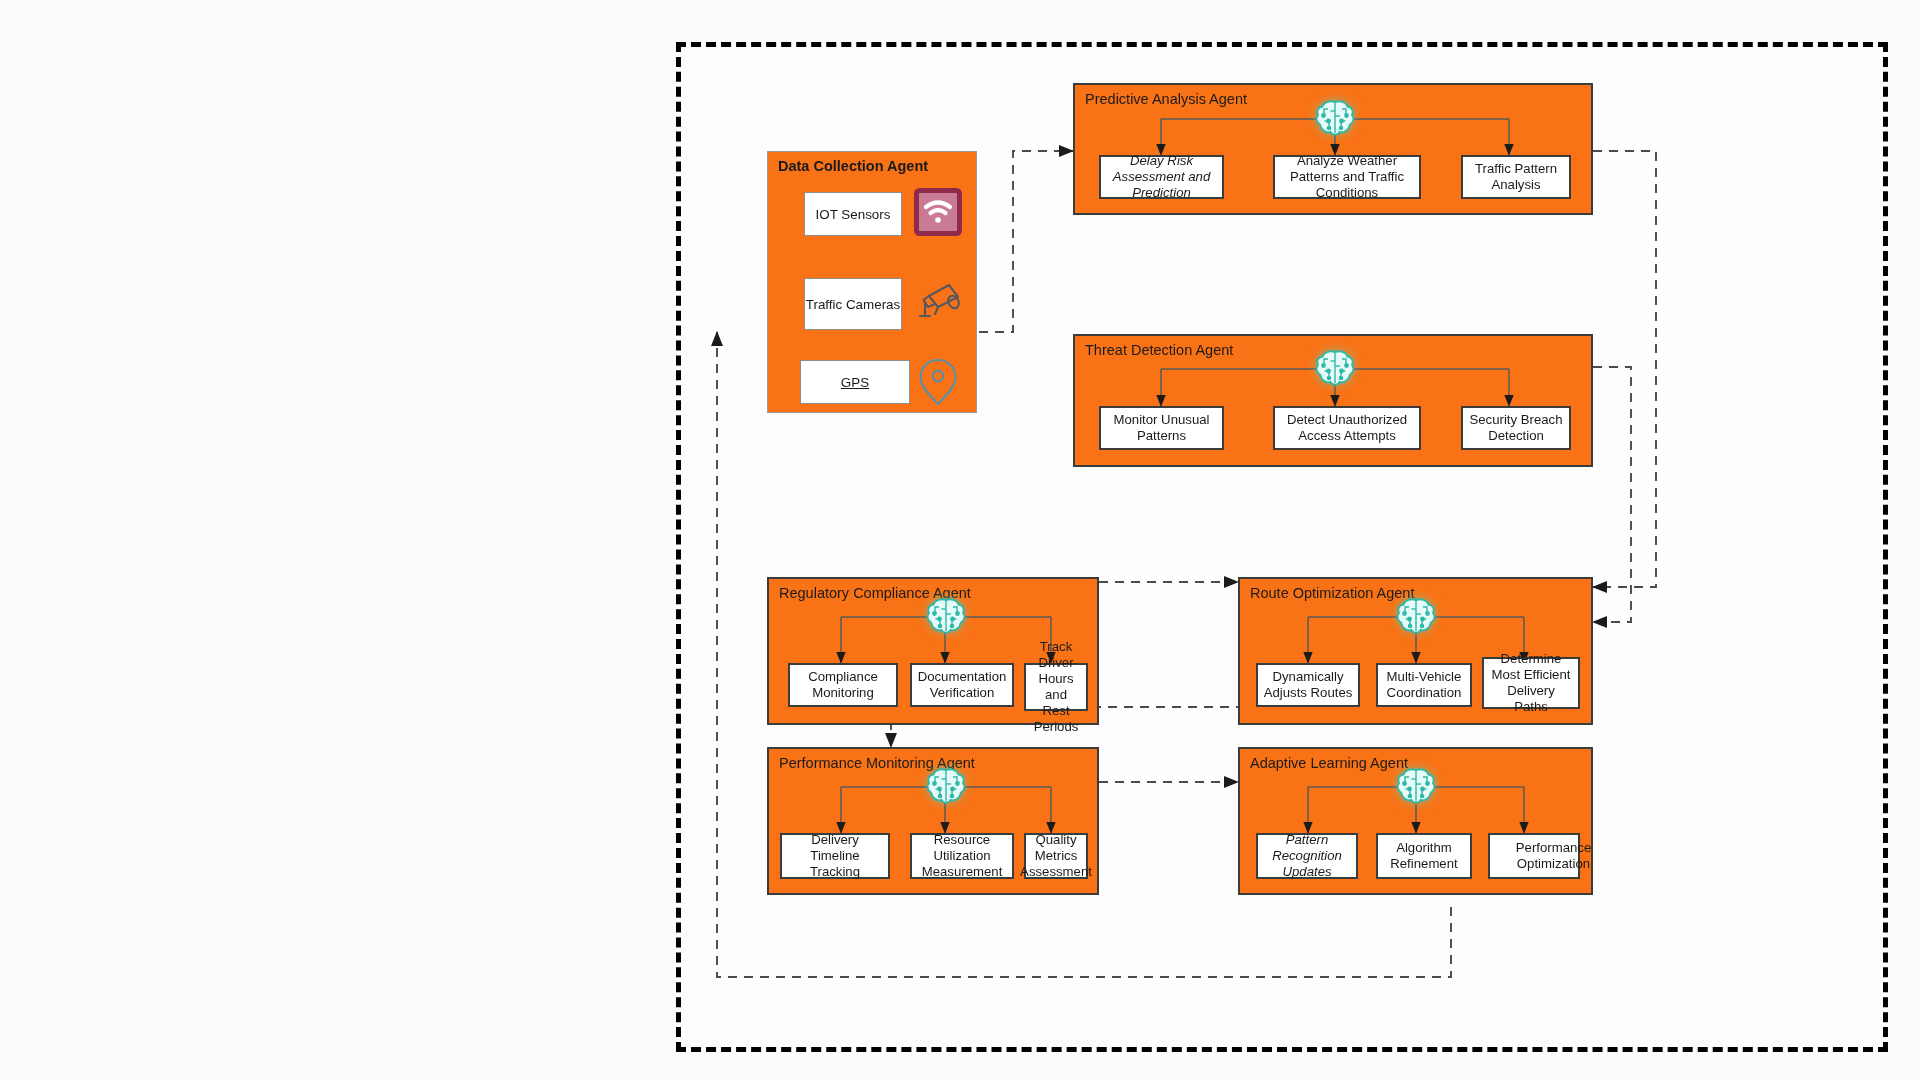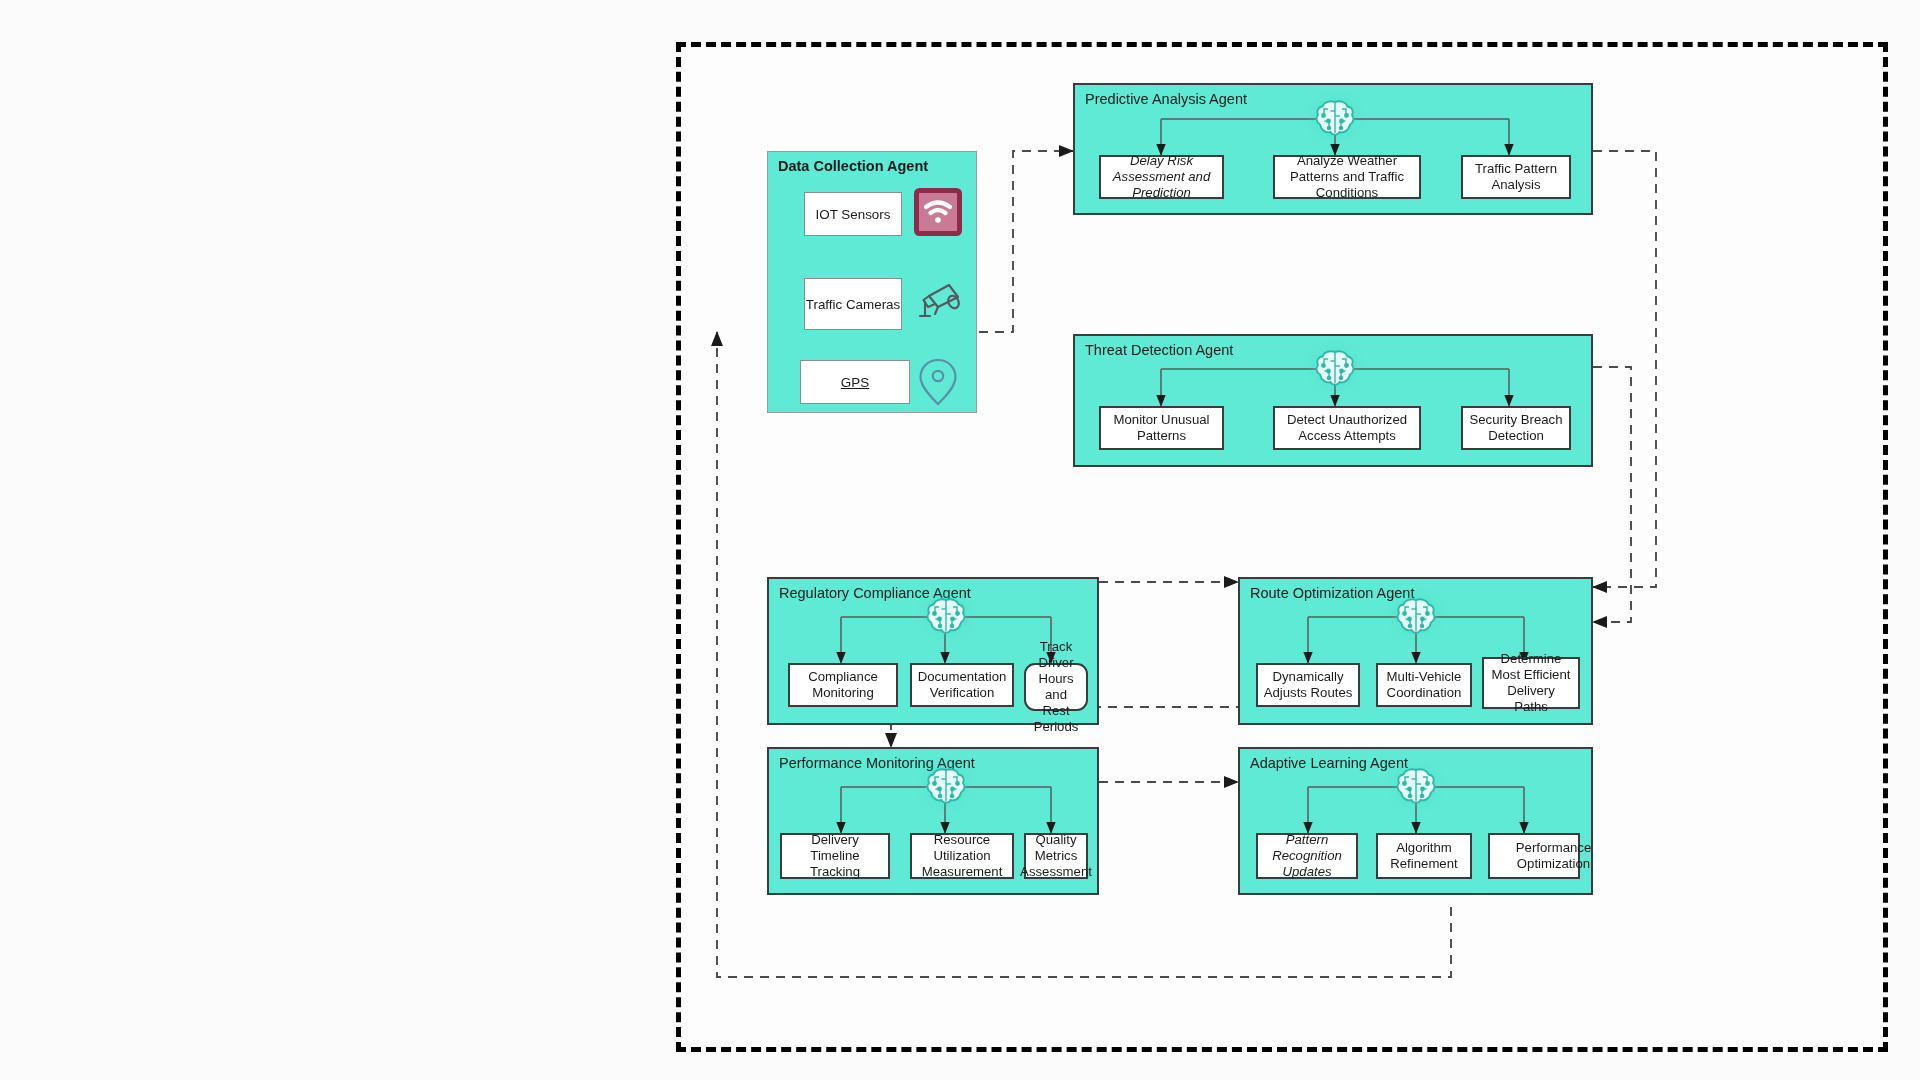--- a/index.html
+++ b/index.html
@@ -44,21 +44,21 @@
   #diagram{
     position:absolute;left:676px;top:42px;width:1212px;height:1010px;
     border:5px dashed #000;
     box-sizing:border-box;
     background:#fdfdfd;
   }
   #svg-layer{position:absolute;left:0;top:0;width:1212px;height:1010px;pointer-events:none;}
 
   .agent{
     position:absolute;box-sizing:border-box;
-    border:2.5px solid #3b3b3b;background:#5eead4;
+    border:2.5px solid #3b3b3b;background:#f97316;
   }
   .agent-title{
     position:absolute;left:10px;top:6px;font-size:14.5px;color:#1b1b1b;
     white-space:nowrap;
   }
   .leaf{
     position:absolute;box-sizing:border-box;
     border:2px solid #3b3b3b;background:#fff;
     display:flex;align-items:center;justify-content:center;text-align:center;
     font-size:13.2px;line-height:1.22;color:#1b1b1b;padding:4px 5px;
@@ -257,21 +257,21 @@
             <circle cx="28.5" cy="24" r="1.7" fill="#2fb8a8"></circle>
           <path d="M28 30 L28 26"></path>
             <circle cx="28" cy="31" r="1.6" fill="#2fb8a8"></circle>
           <path d="M22 14 L17.5 14"></path>
             <path d="M22 19 L27 19"></path>
         </g>
       </svg>
     </div>
     <div class="leaf" style="left:19px;top:84px;width:110px;height:44px;">Compliance Monitoring</div>
     <div class="leaf" style="left:141px;top:84px;width:104px;height:44px;">Documentation Verification</div>
-    <div class="leaf" style="left:255px;top:84px;width:64px;height:48px;border-radius:11px;">Track Driver Hours and Rest Periods</div>
+    <div class="leaf" style="left:255px;top:84px;width:64px;height:48px;">Track Driver Hours and Rest Periods</div>
   </div>
 
   <div class="agent" style="left:557px;top:530px;width:355px;height:148px;">
     <div class="agent-title">Route Optimization Agent</div>
     <svg style="position:absolute;left:0;top:0;width:355px;height:148px;">
       <g stroke="#5a5a5a" stroke-width="1.5" fill="none">
         <path d="M68,38 L284,38"></path>
         <path d="M68,38 L68,84" marker-end="url(#ah)"></path>
         <path d="M176,38 L176,84" marker-end="url(#ah)"></path>
         <path d="M284,38 L284,84" marker-end="url(#ah)"></path>

